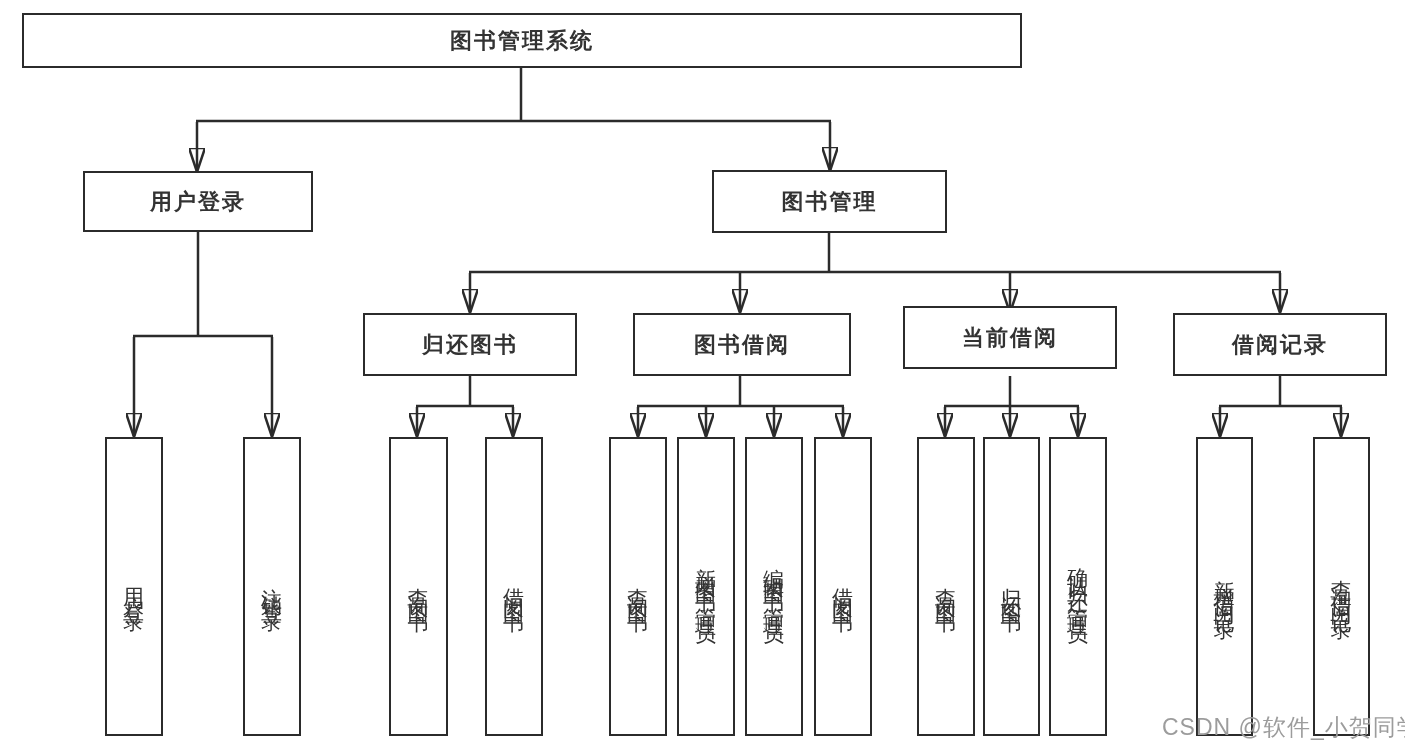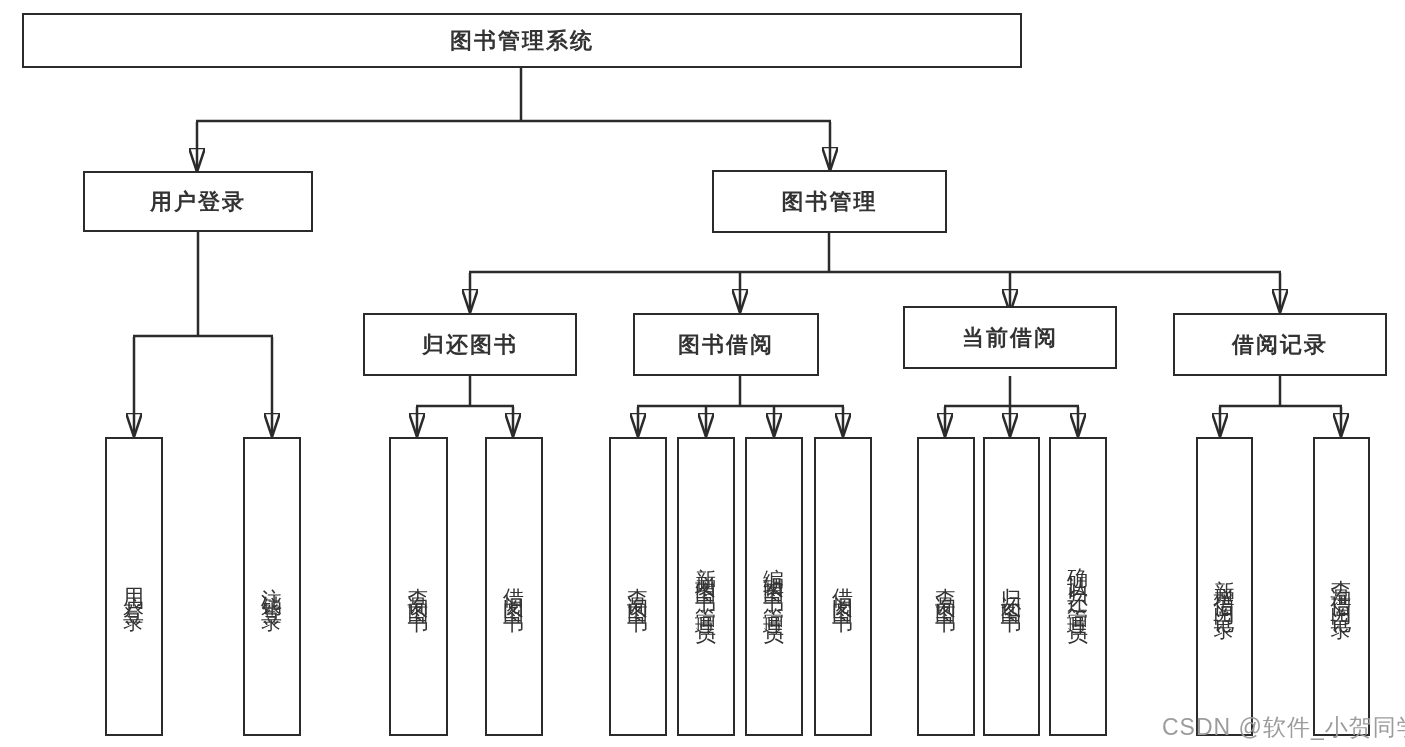--- a/index.html
+++ b/index.html
@@ -122,21 +122,21 @@
   <div class="node h" style="left:83px;top:171px;width:230px;height:61px;">
     <span>用户登录</span>
   </div>
   <div class="node h" style="left:712px;top:170px;width:235px;height:63px;">
     <span>图书管理</span>
   </div>
 
   <div class="node h" style="left:363px;top:313px;width:214px;height:63px;">
     <span>归还图书</span>
   </div>
-  <div class="node h" style="left:633px;top:313px;width:186px;height:63px;">
+  <div class="node h" style="left:633px;top:313px;width:218px;height:63px;">
     <span>图书借阅</span>
   </div>
   <div class="node h" style="left:903px;top:306px;width:214px;height:63px;">
     <span>当前借阅</span>
   </div>
   <div class="node h" style="left:1173px;top:313px;width:214px;height:63px;">
     <span>借阅记录</span>
   </div>
 
   <div class="node v" style="left:105px;top:437px;width:58px;height:299px;">

